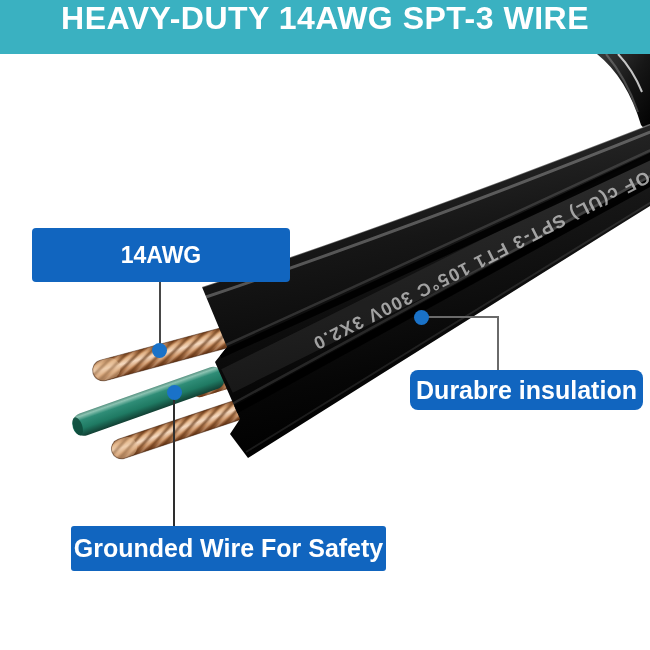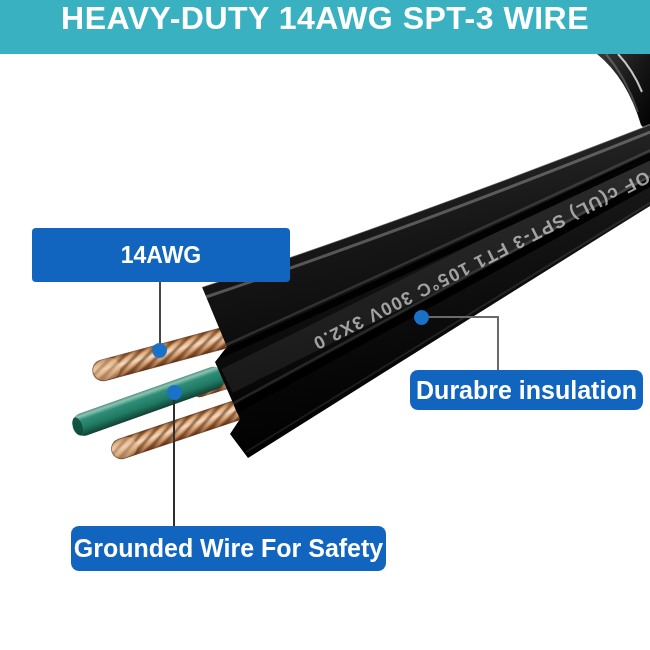--- a/index.html
+++ b/index.html
@@ -12,21 +12,21 @@
           display:flex;justify-content:center;}
   .banner span{color:#ffffff;font-weight:bold;font-size:32px;letter-spacing:.5px;white-space:nowrap;}
 
   
   .cbox{position:absolute;background:#1165bf;color:#ffffff;font-weight:bold;
         display:flex;flex-direction:column;align-items:center;justify-content:center;
         text-align:center;box-sizing:border-box;}
   .cbox span{white-space:nowrap;}
   .box-copper{left:32px;top:228px;width:258px;height:54px;border-radius:4px;font-size:23px;line-height:26px;}
   .box-insulation{left:410px;top:370px;width:233px;height:40px;border-radius:8px;font-size:25px;}
-  .box-ground{left:71px;top:526px;width:315px;height:45px;border-radius:8px;font-size:25px;}
+  .box-ground{left:71px;top:526px;width:315px;height:45px;border-radius:3px;font-size:25px;}
 
   
   .lead{position:absolute;background:#474747;}
   .lead.light{background:#6a6a6a;}
   .lead.thin{background:#2e2e2e;}
   .line-copper{left:159px;top:282px;width:2px;height:64px;}
   .line-ins-h{left:427px;top:316px;width:72px;height:2px;}
   .line-ins-v{left:497px;top:316px;width:2px;height:56px;}
   .line-ground{left:173px;top:394px;width:2px;height:133px;}
   .dot{position:absolute;width:15px;height:15px;border-radius:50%;background:#1a72c8;}

